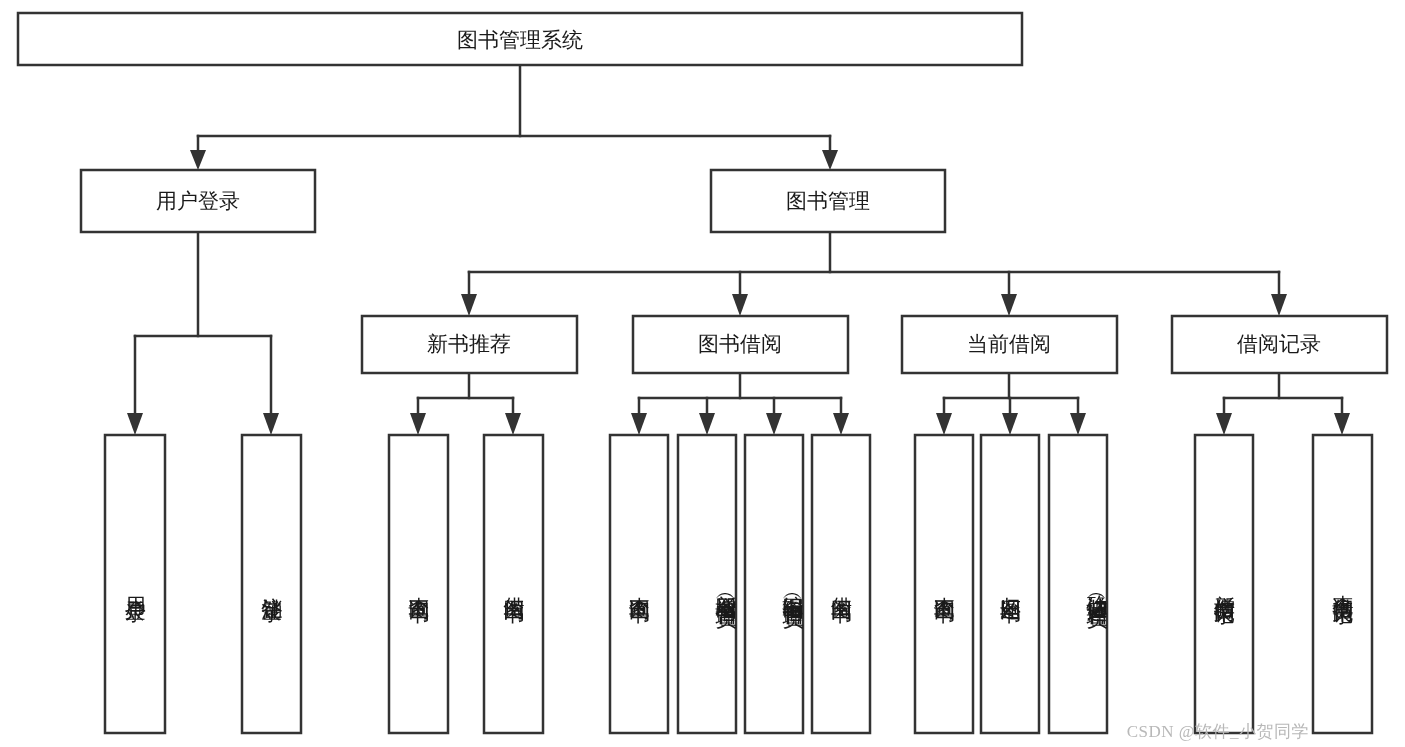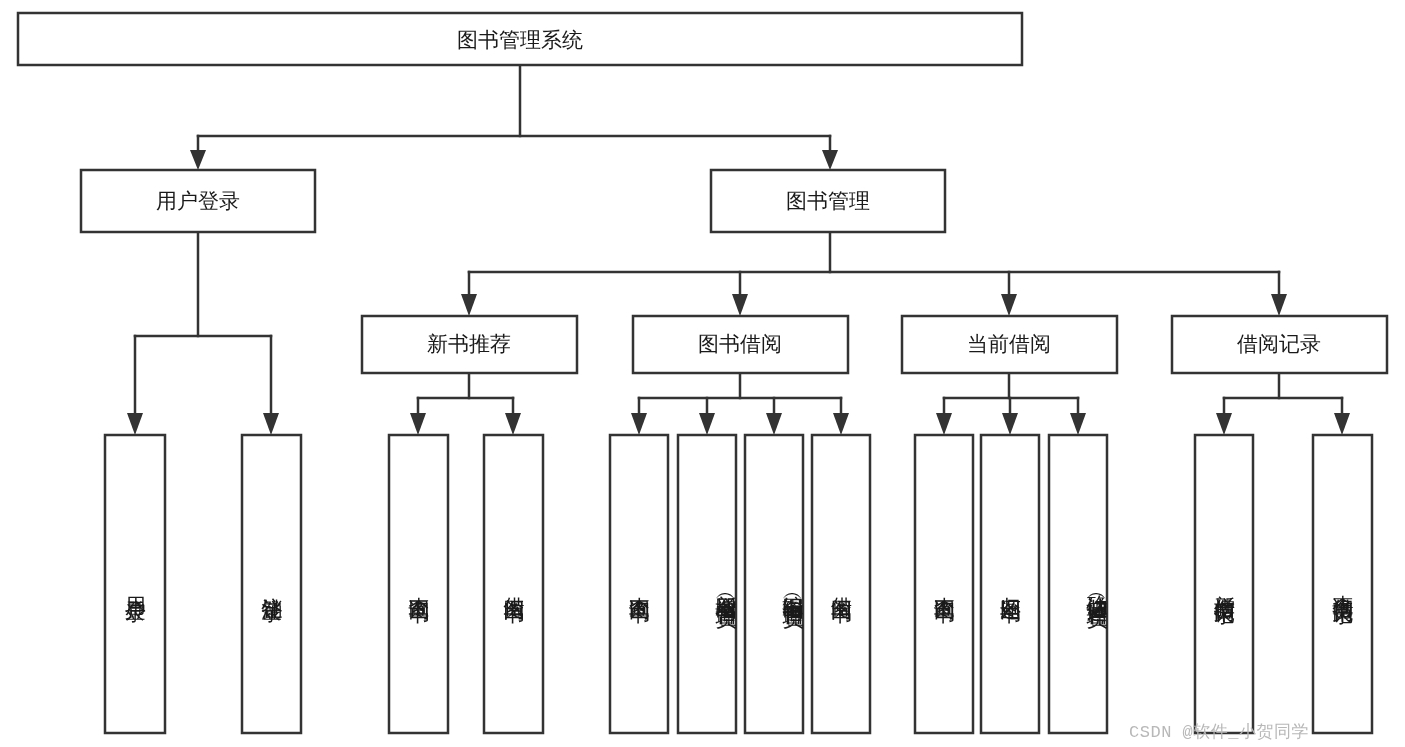--- a/index.html
+++ b/index.html
@@ -58,21 +58,21 @@
     letter-spacing: 2px;
     line-height: 1;
     white-space: nowrap;
     text-align: center;
     user-select: none;
   }
   .watermark {
     position: absolute;
     right: 8px;
     bottom: 4px;
-    font-family: Liberation Mono, monospace;
+    font-family: Liberation Serif, serif;
     font-size: 17px;
     color: #b8b8b8;
     letter-spacing: 0.5px;
     white-space: nowrap;
   }
 </style>
 </head>
 <body>
 
 <div id="diagram-root">

